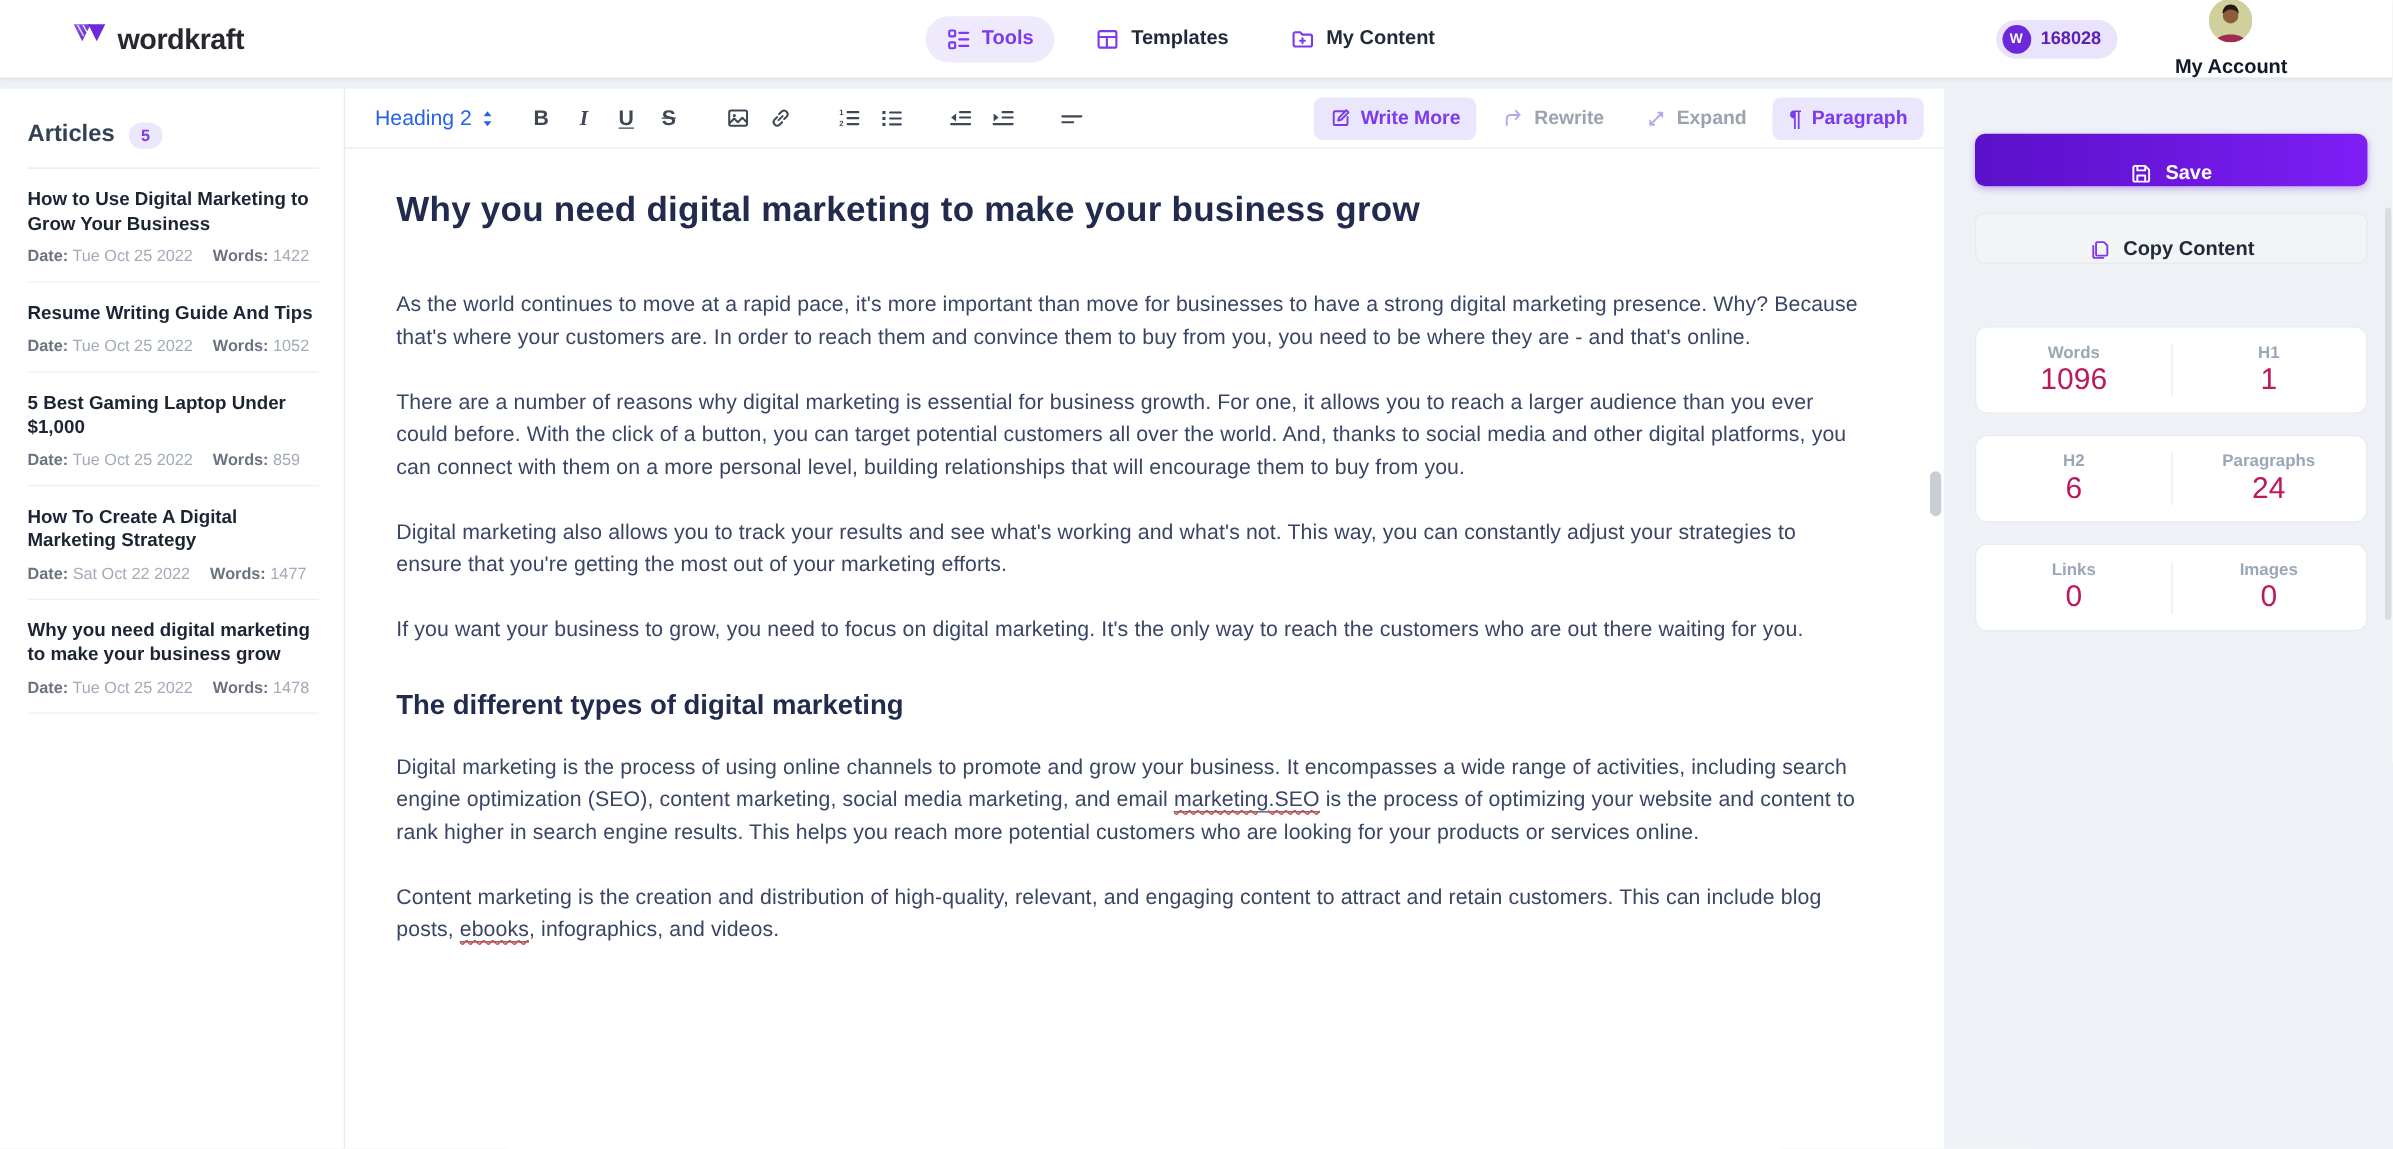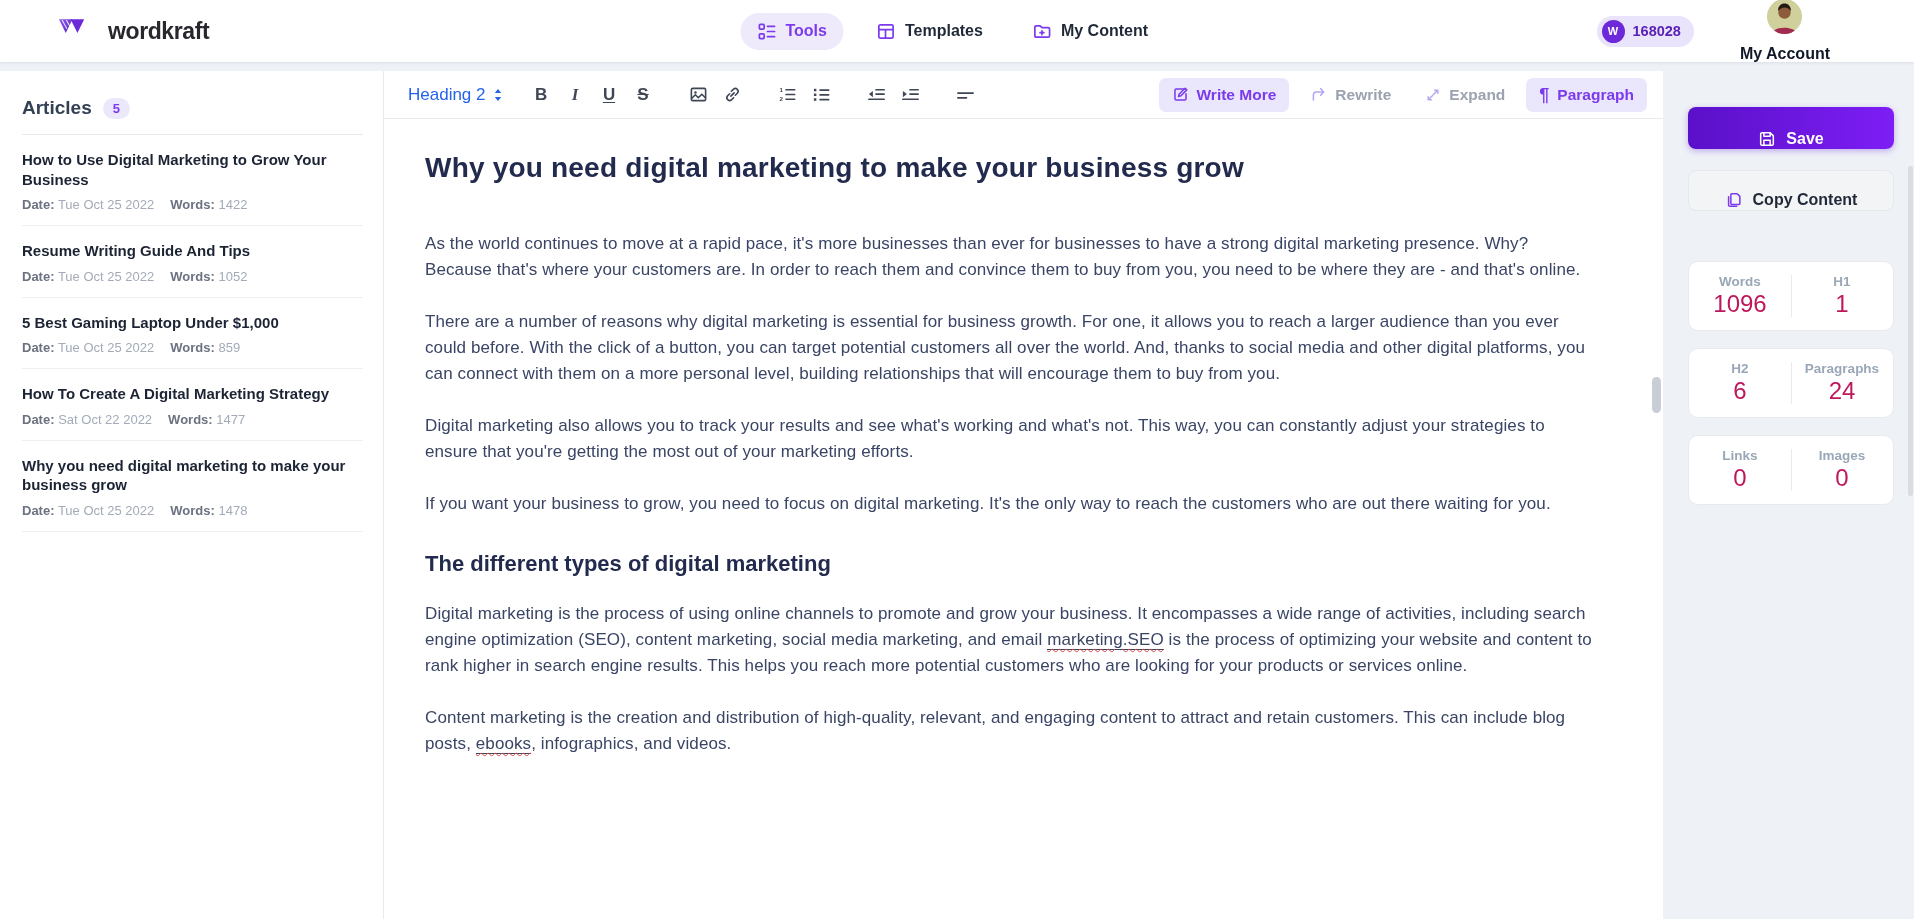--- a/index.html
+++ b/index.html
@@ -10,21 +10,21 @@
     font-family:"Liberation Sans", sans-serif;
     color:#1f2937;
   }
   
   .navbar {
     height:62px; background:#fff; position:relative;
     display:flex; align-items:center;
     padding:0 84px 0 58px;
     box-shadow:0 1px 3px rgba(15,23,42,.08);
   }
-  .brand { display:flex; align-items:center; gap:17px; }
+  .brand { display:flex; align-items:center; gap:3px; }
   .brand-name { font-size:23px; font-weight:800; color:#27272e; letter-spacing:-.4px; }
   .tabs { position:absolute; left:50%; top:0; height:62px; transform:translateX(-51%);
           display:flex; align-items:center; gap:16px; }
   .tab { display:flex; align-items:center; gap:9px; padding:9px 17px; border-radius:22px;
          font-size:16px; font-weight:700; color:#1f2937; cursor:pointer; white-space:nowrap; }
   .tab .ticon { color:#7c3aed; display:flex; }
   .tab.active { background:#eeeafc; color:#7c3aed; }
   .nav-right { margin-left:auto; display:flex; align-items:center; }
   .token-pill { display:flex; align-items:center; gap:8px; background:#e9e4fb;
                 border-radius:17px; padding:4px 13px 4px 5px; cursor:pointer; }
@@ -32,21 +32,21 @@
                   font-size:11px; font-weight:800; display:grid; place-items:center; }
   .token-count { color:#5b21b6; font-weight:700; font-size:14.5px; }
   .account { display:flex; align-items:center; gap:11px; margin-left:46px; cursor:pointer;flex-direction:column; }
   .avatar { width:35px; height:35px; border-radius:50%; overflow:hidden; display:block; }
   .account-label { font-size:16px; font-weight:700; color:#111827; }
 
   
   .main { display:flex; margin-top:9px; height:848px; }
 
   
-  .sidebar { width:384px; background:#fff; padding:26px 20px 12px 22px; border-right:1px solid #e8eaee; }
+  .sidebar { width:276px; background:#fff; padding:26px 20px 12px 22px; border-right:1px solid #e8eaee; }
   .aside-head { display:flex; align-items:center; gap:11px; padding-bottom:15px;
                 border-bottom:1px solid #e8eaee; }
   .aside-title { font-size:19px; font-weight:700; color:#334155; }
   .count-badge { background:#ece8fc; color:#7c3aed; font-size:13px; font-weight:700;
                  padding:3px 10px; border-radius:13px; }
   .article { padding:15px 0 13px; border-bottom:1px solid #edeff3; cursor:pointer; }
   .a-title { font-size:15px; font-weight:600; color:#1c2434; line-height:1.3; margin-bottom:8px; }
   .a-meta { display:flex; gap:16px; font-size:13px; color:#a3abb8; }
   .a-meta b { color:#6b7280; font-weight:700; }
 
@@ -327,21 +327,21 @@
         </div>
         <div class="action on">
           <span class="aicon pilcrow">¶</span>
           <span>Paragraph</span>
         </div>
       </div>
     </div>
 
     <div class="content" id="doc-blocks">
         <h1>Why you need digital marketing to make your business grow</h1>
-        <p>As the world continues to move at a rapid pace, it's more businesses than ever for businesses to have a strong digital marketing presence. Why? Because that's where your customers are. In order to reach them and convince them to buy from you, you need to be where they are - and that's online.</p>
+        <p>As the world continues to move at a rapid pace, it's more important than move for businesses to have a strong digital marketing presence. Why? Because that's where your customers are. In order to reach them and convince them to buy from you, you need to be where they are - and that's online.</p>
         <p>There are a number of reasons why digital marketing is essential for business growth. For one, it allows you to reach a larger audience than you ever could before. With the click of a button, you can target potential customers all over the world. And, thanks to social media and other digital platforms, you can connect with them on a more personal level, building relationships that will encourage them to buy from you.</p>
         <p>Digital marketing also allows you to track your results and see what's working and what's not. This way, you can constantly adjust your strategies to ensure that you're getting the most out of your marketing efforts.</p>
         <p>If you want your business to grow, you need to focus on digital marketing. It's the only way to reach the customers who are out there waiting for you.</p>
         <h2>The different types of digital marketing</h2>
         <p>Digital marketing is the process of using online channels to promote and grow your business. It encompasses a wide range of activities, including search engine optimization (SEO), content marketing, social media marketing, and email <span class="doclink"><span class="wavy">marketing.SEO</span></span> is the process of optimizing your website and content to rank higher in search engine results. This helps you reach more potential customers who are looking for your products or services online.</p>
         <p>Content marketing is the creation and distribution of high-quality, relevant, and engaging content to attract and retain customers. This can include blog posts, <span class="doclink"><span class="wavy">ebooks</span></span>, infographics, and videos.</p>
       </div>
     <div class="editor-scrollbar"></div>
   </section>
 

